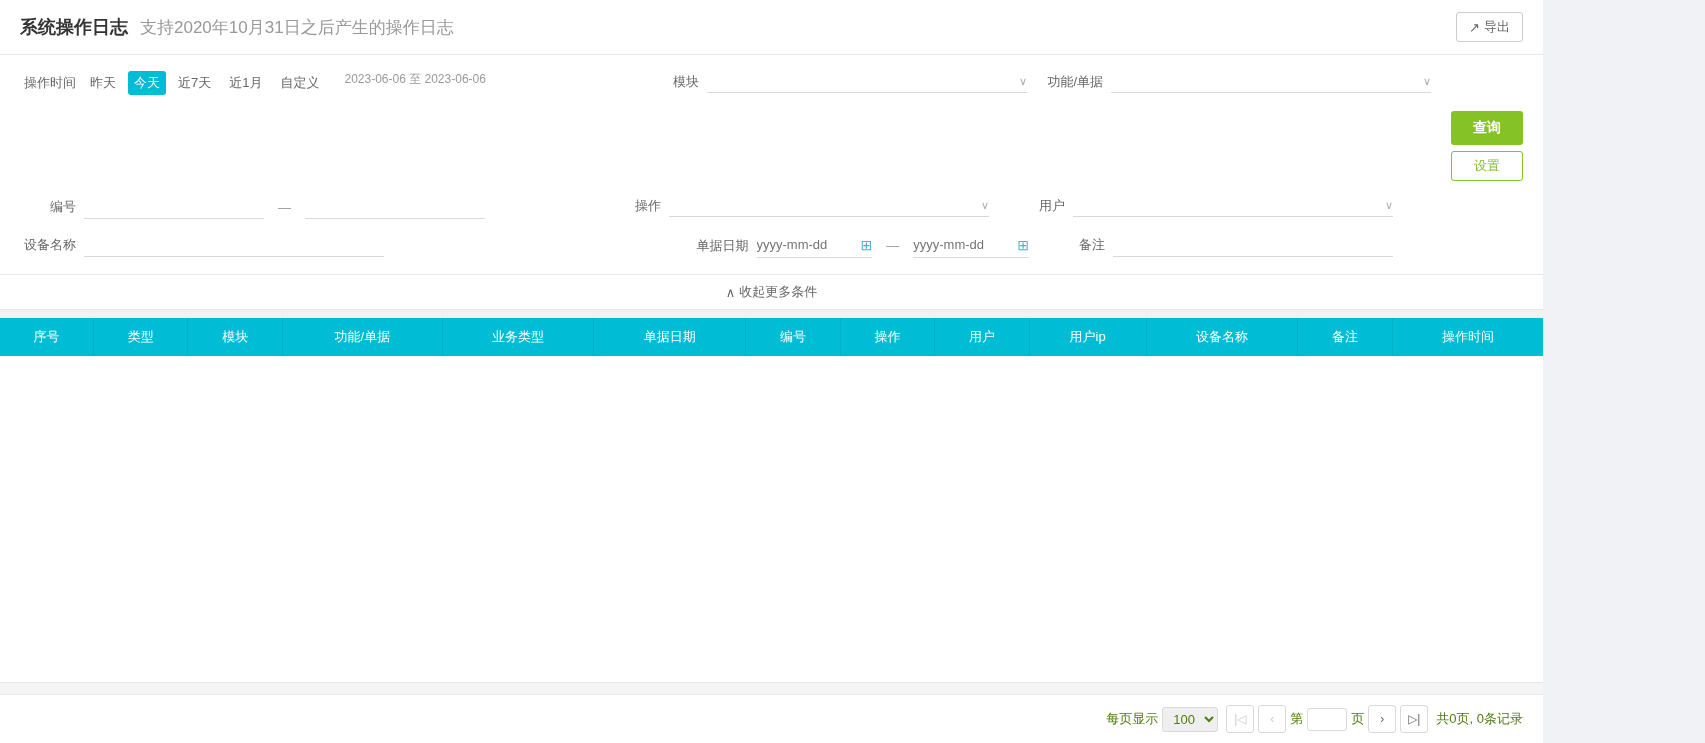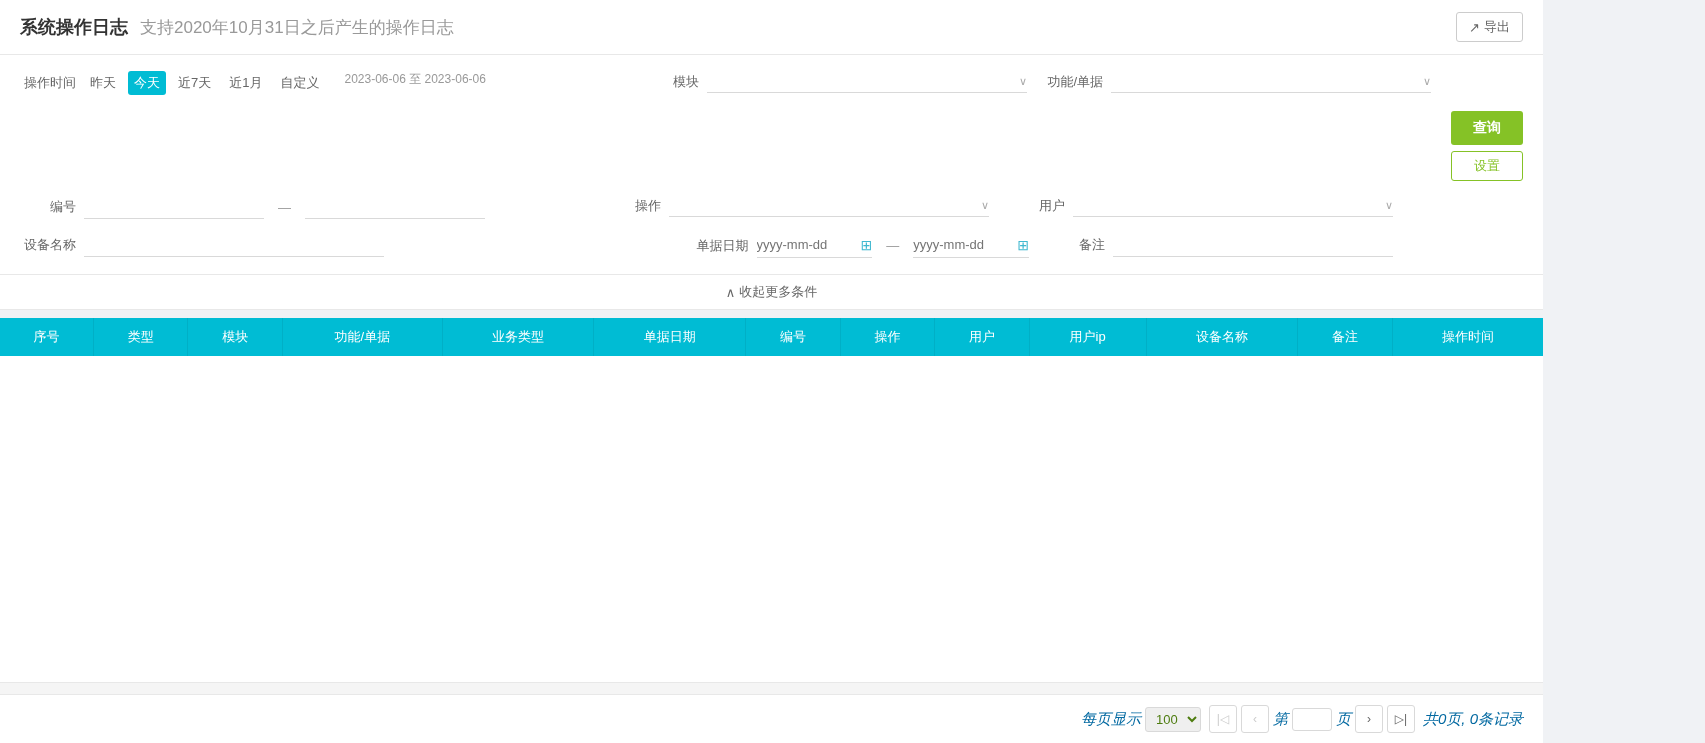--- a/index.html
+++ b/index.html
@@ -60,21 +60,21 @@
     .scrollbar-inner { width: 3000px; height: 1px; }
 
     
     .pagination-bar { background: #fff; padding: 10px 20px; display: flex; align-items: center; justify-content: flex-end; gap: 8px; border-top: 1px solid #e8e8e8; }
     .page-size-wrap { display: flex; align-items: center; gap: 4px; }
     .page-size-select { border: 1px solid #d9d9d9; border-radius: 3px; padding: 3px 6px; font-size: 13px; color: #4d7c0f; cursor: pointer; }
     .page-nav { display: flex; align-items: center; gap: 4px; }
     .page-nav-btn { border: 1px solid #d9d9d9; background: #fff; width: 28px; height: 28px; display: flex; align-items: center; justify-content: center; border-radius: 3px; cursor: pointer; color: #666; font-size: 12px; }
     .page-nav-btn.disabled { color: #ccc; cursor: not-allowed; }
     .page-input { border: 1px solid #d9d9d9; border-radius: 3px; width: 40px; text-align: center; padding: 3px; font-size: 13px; }
-    .page-info-text { color: #0369a1; font-size: 15px; font-style: italic; }
+    .page-info-text { color: #4d7c0f; font-size: 13px; }
     .filter-section { display: flex; align-items: center; gap: 8px; }
 
     .main-content { flex: 1; display: flex; flex-direction: column; margin-top: 8px; }
   </style>
 </head>
 <body>
 
 <div class="page-container">
 
   <div class="page-header">

